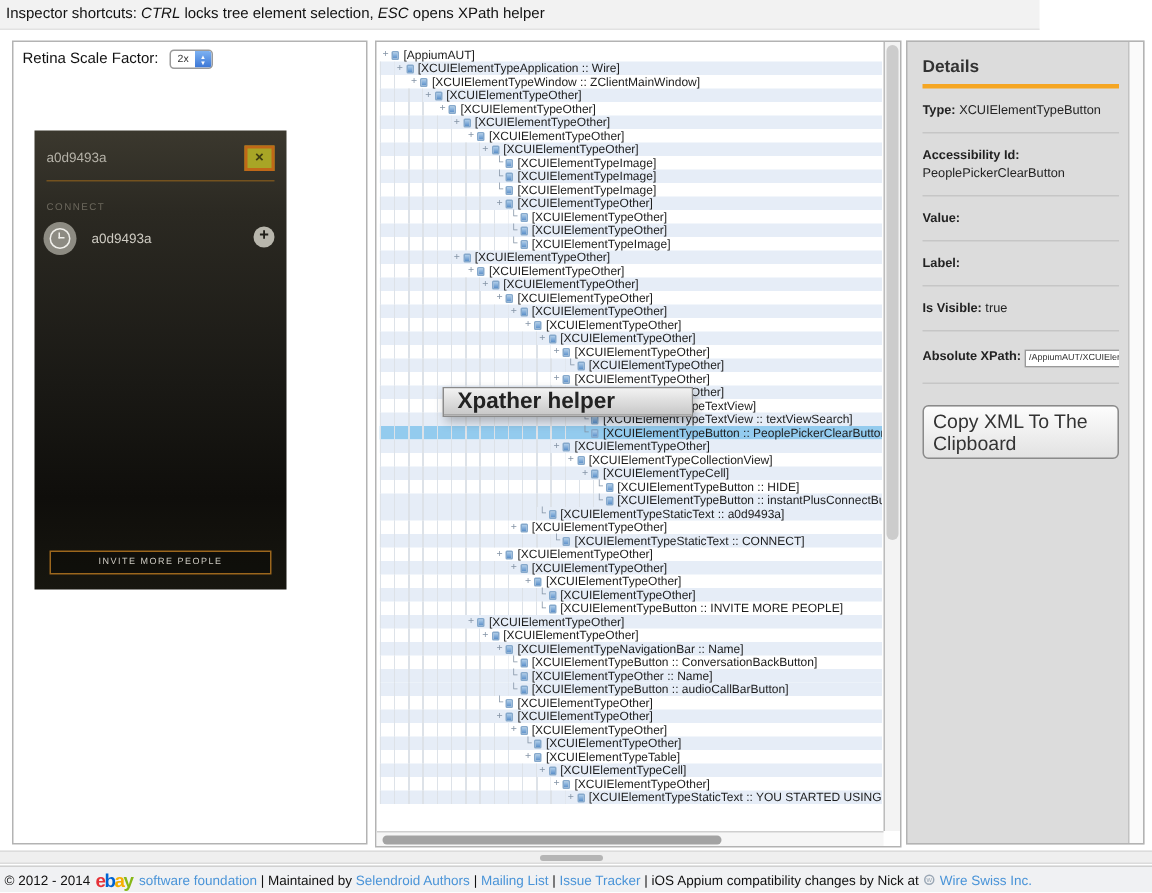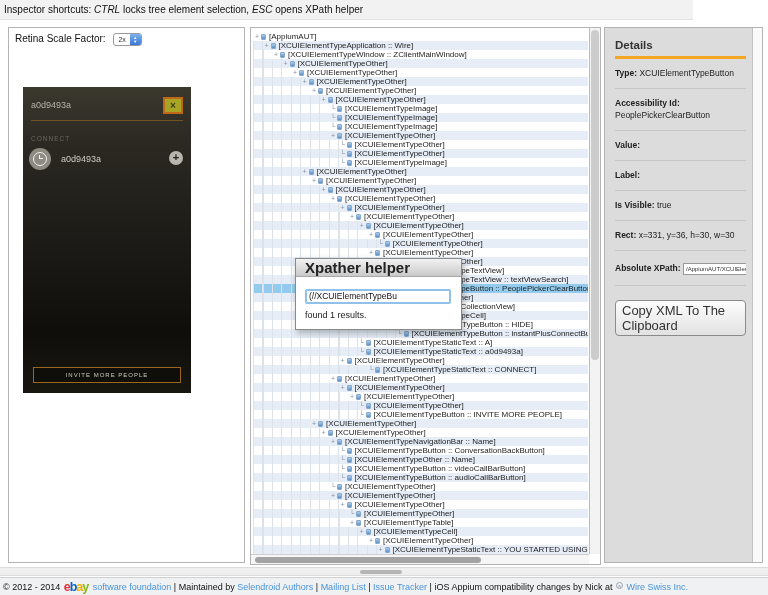--- a/index.html
+++ b/index.html
@@ -332,72 +332,66 @@
           <span class="gl">└</span>
           <span class="nico"></span>
           <span class="txt">[XCUIElementTypeButton :: HIDE]</span>
         </div>
         <div class="trow striped">
           <span class="sp" style="width: 142.5px;"></span>
           <span class="gl">└</span>
           <span class="nico"></span>
           <span class="txt">[XCUIElementTypeButton :: instantPlusConnectButton]</span>
         </div>
-        <div class="trow">
+        <div class="trow striped">
           <span class="sp" style="width: 104.5px;"></span>
           <span class="gl">└</span>
           <span class="nico"></span>
-          <span class="txt">[XCUIElementTypeStaticText :: A]</span>
+          <span class="txt">[XCUIElementTypeStaticText :: a0d9493a]</span>
+        </div>
+        <div class="trow">
+          <span class="sp" style="width: 85.5px;"></span>
+          <span class="gl">+</span>
+          <span class="nico"></span>
+          <span class="txt">[XCUIElementTypeOther]</span>
+        </div>
+        <div class="trow striped">
+          <span class="sp" style="width: 114px;"></span>
+          <span class="gl">└</span>
+          <span class="nico"></span>
+          <span class="txt">[XCUIElementTypeStaticText :: CONNECT]</span>
+        </div>
+        <div class="trow">
+          <span class="sp" style="width: 76px;"></span>
+          <span class="gl">+</span>
+          <span class="nico"></span>
+          <span class="txt">[XCUIElementTypeOther]</span>
+        </div>
+        <div class="trow striped">
+          <span class="sp" style="width: 85.5px;"></span>
+          <span class="gl">+</span>
+          <span class="nico"></span>
+          <span class="txt">[XCUIElementTypeOther]</span>
+        </div>
+        <div class="trow">
+          <span class="sp" style="width: 95px;"></span>
+          <span class="gl">+</span>
+          <span class="nico"></span>
+          <span class="txt">[XCUIElementTypeOther]</span>
         </div>
         <div class="trow striped">
           <span class="sp" style="width: 104.5px;"></span>
           <span class="gl">└</span>
           <span class="nico"></span>
-          <span class="txt">[XCUIElementTypeStaticText :: a0d9493a]</span>
-        </div>
-        <div class="trow">
-          <span class="sp" style="width: 85.5px;"></span>
-          <span class="gl">+</span>
-          <span class="nico"></span>
-          <span class="txt">[XCUIElementTypeOther]</span>
-        </div>
-        <div class="trow striped">
-          <span class="sp" style="width: 114px;"></span>
-          <span class="gl">└</span>
-          <span class="nico"></span>
-          <span class="txt">[XCUIElementTypeStaticText :: CONNECT]</span>
-        </div>
-        <div class="trow">
-          <span class="sp" style="width: 76px;"></span>
-          <span class="gl">+</span>
-          <span class="nico"></span>
-          <span class="txt">[XCUIElementTypeOther]</span>
-        </div>
-        <div class="trow striped">
-          <span class="sp" style="width: 85.5px;"></span>
-          <span class="gl">+</span>
-          <span class="nico"></span>
-          <span class="txt">[XCUIElementTypeOther]</span>
-        </div>
-        <div class="trow">
-          <span class="sp" style="width: 95px;"></span>
-          <span class="gl">+</span>
-          <span class="nico"></span>
-          <span class="txt">[XCUIElementTypeOther]</span>
-        </div>
-        <div class="trow striped">
+          <span class="txt">[XCUIElementTypeOther]</span>
+        </div>
+        <div class="trow">
           <span class="sp" style="width: 104.5px;"></span>
           <span class="gl">└</span>
           <span class="nico"></span>
-          <span class="txt">[XCUIElementTypeOther]</span>
-        </div>
-        <div class="trow">
-          <span class="sp" style="width: 104.5px;"></span>
-          <span class="gl">└</span>
-          <span class="nico"></span>
           <span class="txt">[XCUIElementTypeButton :: INVITE MORE PEOPLE]</span>
         </div>
         <div class="trow striped">
           <span class="sp" style="width: 57px;"></span>
           <span class="gl">+</span>
           <span class="nico"></span>
           <span class="txt">[XCUIElementTypeOther]</span>
         </div>
         <div class="trow">
           <span class="sp" style="width: 66.5px;"></span>
@@ -415,26 +409,20 @@
           <span class="sp" style="width: 85.5px;"></span>
           <span class="gl">└</span>
           <span class="nico"></span>
           <span class="txt">[XCUIElementTypeButton :: ConversationBackButton]</span>
         </div>
         <div class="trow striped">
           <span class="sp" style="width: 85.5px;"></span>
           <span class="gl">└</span>
           <span class="nico"></span>
           <span class="txt">[XCUIElementTypeOther :: Name]</span>
-        </div>
-        <div class="trow">
-          <span class="sp" style="width: 85.5px;"></span>
-          <span class="gl">└</span>
-          <span class="nico"></span>
-          <span class="txt">[XCUIElementTypeButton :: videoCallBarButton]</span>
         </div>
         <div class="trow striped">
           <span class="sp" style="width: 85.5px;"></span>
           <span class="gl">└</span>
           <span class="nico"></span>
           <span class="txt">[XCUIElementTypeButton :: audioCallBarButton]</span>
         </div>
         <div class="trow">
           <span class="sp" style="width: 76px;"></span>
           <span class="gl">└</span>
@@ -487,24 +475,20 @@
     <div class="vscroll">
         <div class="thumb"></div>
       </div>
     <div class="hscroll">
         <div class="thumb"></div>
       </div>
   </div>
 
   <div class="xpopup">
     <div class="titlebar">Xpather helper</div>
-    <div class="body">
-      <input type="text" value="(//XCUIElementTypeBu" style="">
-      <div class="result">found 1 results.</div>
-    </div>
   </div>
 
   <div class="panel details-panel">
     <div class="details-inner">
       <div class="d-title">Details</div>
 
       <div class="d-field">
         <span class="fl">Type:</span>
         <span>XCUIElementTypeButton</span>
       </div>
@@ -522,24 +506,20 @@
       <div class="d-field">
         <span class="fl">Label:</span>
         <span></span>
       </div>
 
       <div class="d-field">
         <span class="fl">Is Visible:</span>
         <span>true</span>
       </div>
 
-      <div class="d-field">
-        <span class="fl">Rect:</span>
-        <span>x=331, y=36, h=30, w=30</span>
-      </div>
 
       <div class="d-field">
         <span class="fl">Absolute XPath:</span>
         <input type="text" value="/AppiumAUT/XCUIElementTypeApplication/XCUI" style="">
       </div>
 
       <span class="copy-btn">Copy XML To The Clipboard</span>
     </div>
     <div class="details-scrollstrip"></div>
   </div>

